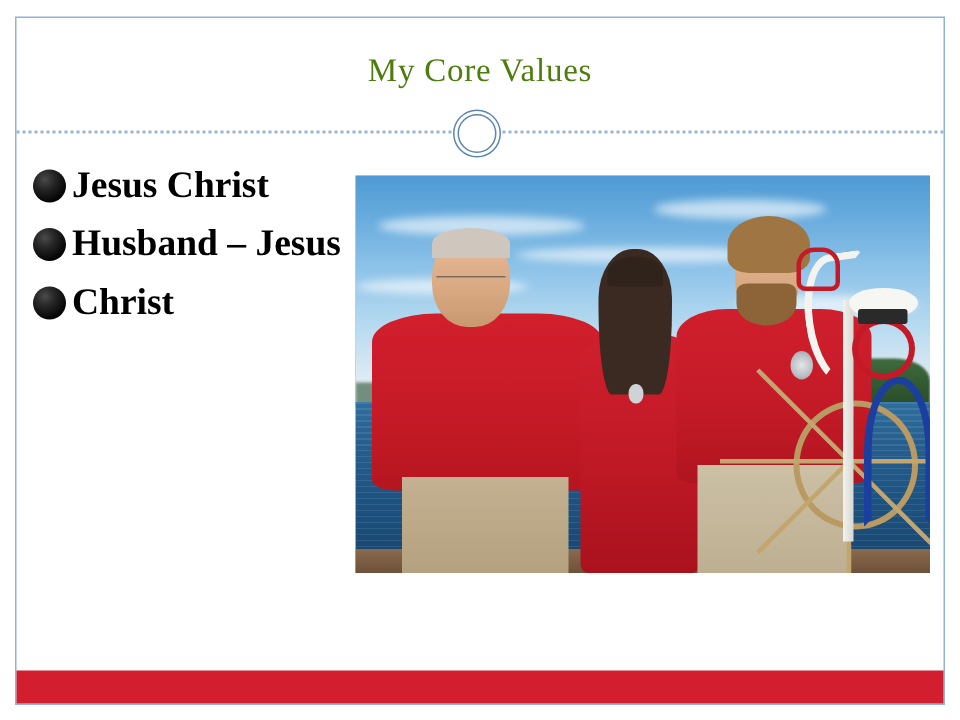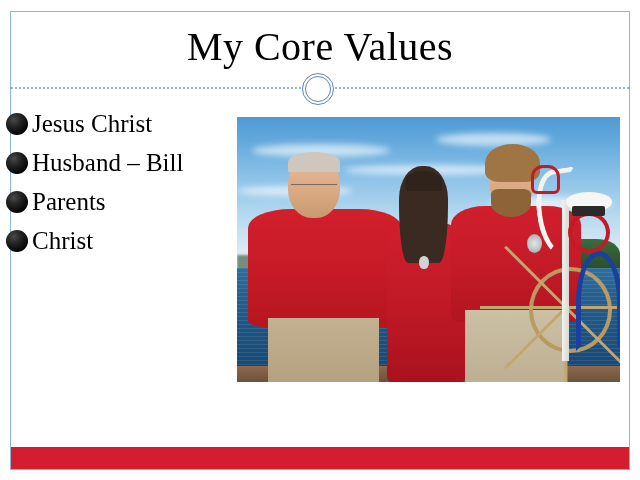--- a/index.html
+++ b/index.html
@@ -43,24 +43,24 @@
     width: 618px;
     height: 77px;
   }
   #page-title {
     position: absolute;
     left: 0;
     top: 18px;
     width: 618px;
     text-align: center;
     font-family: "Liberation Serif", serif;
-    font-size: 40px;
+    font-size: 22px;
     font-weight: normal;
     letter-spacing: 0.5px;
-    color: #000000;
+    color: #4d7c0f;
     line-height: 34px;
     white-space: nowrap;
   }
 
   
   #title-rule {
     position: absolute;
     left: 11px;
     top: 87px;
     width: 618px;
@@ -87,23 +87,24 @@
     top: 2px;
     right: 2px;
     bottom: 2px;
     border-radius: 50%;
     border: 1px solid #5b86b5;
   }
 
   
   #values-list {
     position: absolute;
-    left: 6px;
+    left: 22px;
     top: 104px;
     width: 216px;
+    font-weight: bold;
   }
   .value-item {
     position: relative;
     height: 39px;
     display: flex;
     align-items: center;
   }
   .value-bullet {
     flex: 0 0 auto;
     width: 22px;
@@ -352,28 +353,24 @@
 
   <div id="values-list">
 
     <div class="value-item">
       <span class="value-bullet"></span>
       <span class="value-label">Jesus Christ</span>
     </div>
 
     <div class="value-item">
       <span class="value-bullet"></span>
-      <span class="value-label">Husband – Bill</span>
-    </div>
-
-
-    <div class="value-item">
-      <span class="value-bullet"></span>
-      <span class="value-label">Parents</span>
-    </div>
+      <span class="value-label">Husband – Jesus</span>
+    </div>
+
+
 
     <div class="value-item">
       <span class="value-bullet"></span>
       <span class="value-label">Christ</span>
     </div>
 
   </div>
 
   <div id="family-photo">
 

